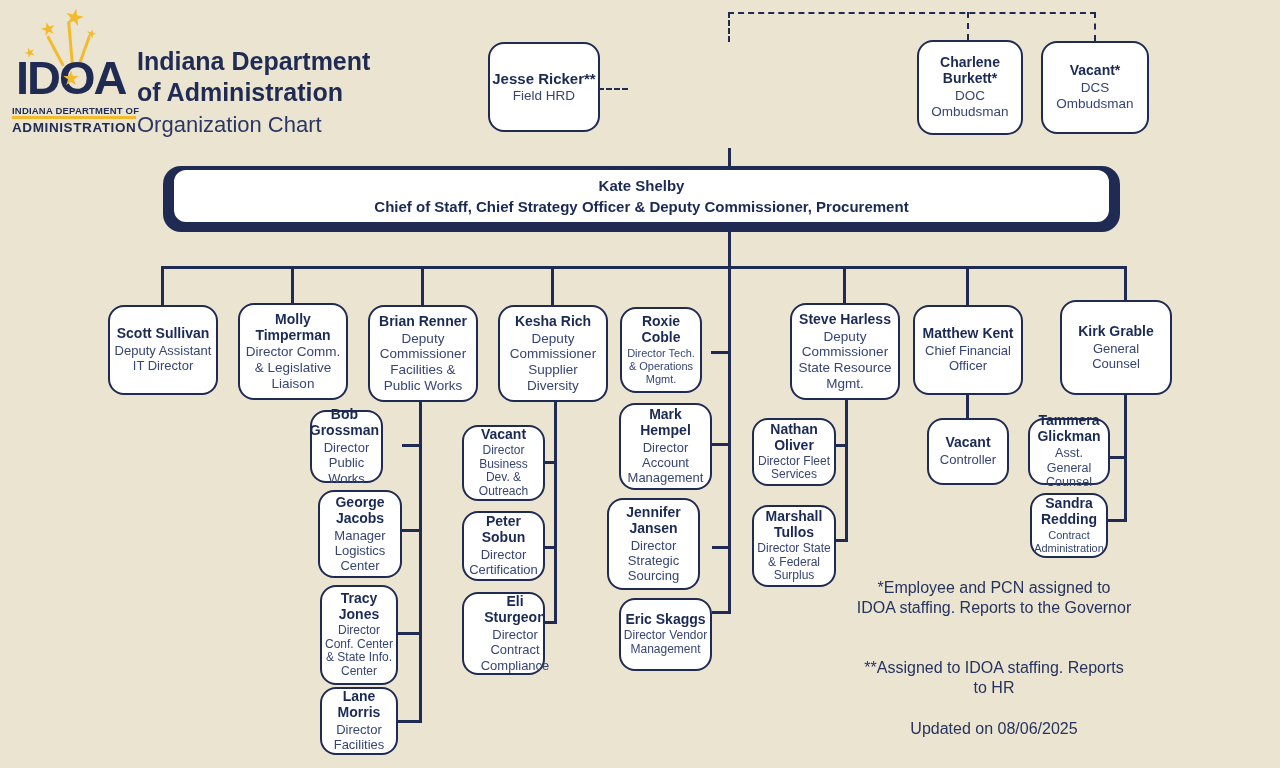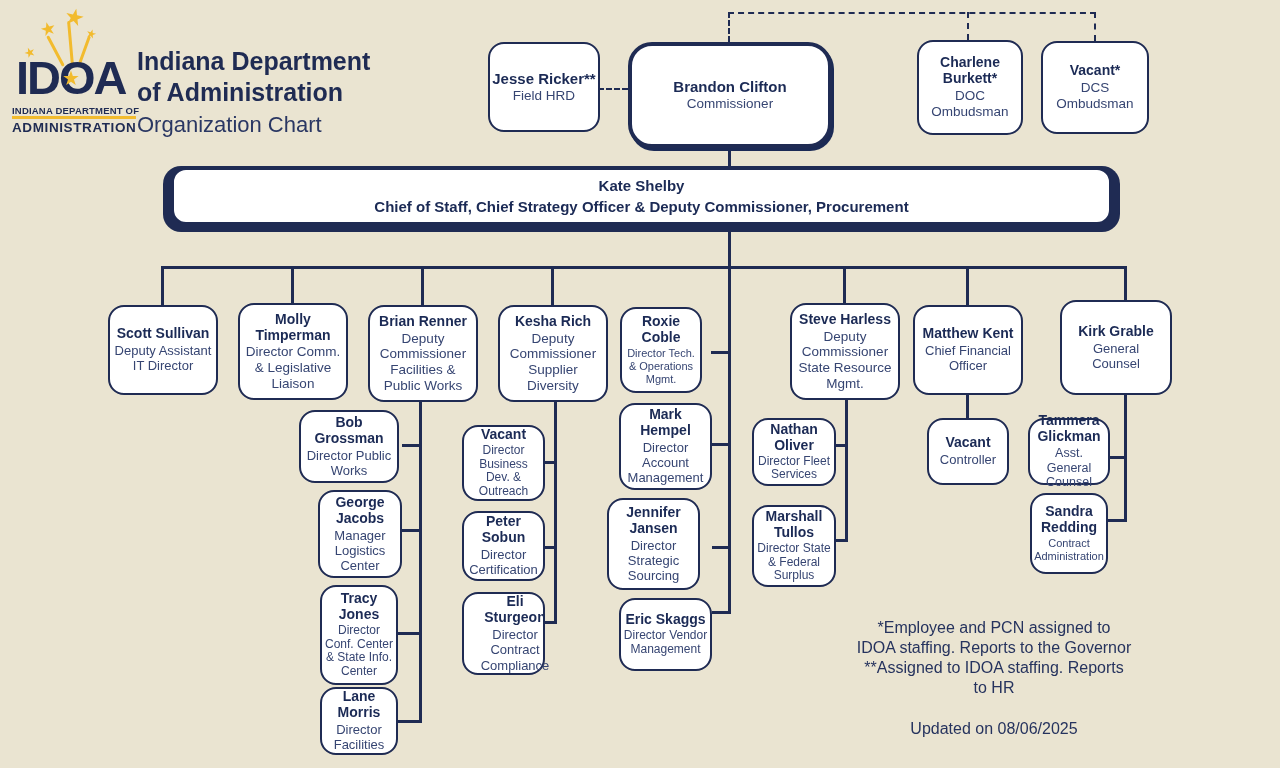--- a/index.html
+++ b/index.html
@@ -120,24 +120,20 @@
   <div class="hl" style="left:836px;top:444px;width:12px;"></div>
   <div class="hl" style="left:836px;top:539px;width:12px;"></div>
   <div class="hl" style="left:1110px;top:456px;width:17px;"></div>
   <div class="hl" style="left:1108px;top:519px;width:19px;"></div>
 
   <div class="node n15 r13-5" style="left:488px;top:42px;width:112px;height:90px;">
     <div class="n-name">Jesse Ricker**</div>
     <div class="n-role">Field HRD</div>
   </div>
 
-  <div class="node commissioner n15 r13-5" style="left:628px;top:42px;width:204px;height:106px;">
-    <div class="n-name">Brandon Clifton</div>
-    <div class="n-role">Commissioner</div>
-  </div>
 
   <div class="node r13-5" style="left:917px;top:40px;width:106px;height:95px;">
     <div class="n-name">Charlene Burkett*</div>
     <div class="n-role">DOC Ombudsman</div>
   </div>
 
   <div class="node r13-5" style="left:1041px;top:41px;width:108px;height:93px;">
     <div class="n-name">Vacant*</div>
     <div class="n-role">DCS Ombudsman</div>
   </div>
@@ -182,21 +178,21 @@
   <div class="node" style="left:913px;top:305px;width:110px;height:90px;">
     <div class="n-name">Matthew Kent</div>
     <div class="n-role">Chief Financial Officer</div>
   </div>
 
   <div class="node narrow-role" style="left:1060px;top:300px;width:112px;height:95px;">
     <div class="n-name">Kirk Grable</div>
     <div class="n-role">General Counsel</div>
   </div>
 
-  <div class="node" style="left:299px;top:410px;width:100px;height:73px;align-items:flex-end;">
+  <div class="node" style="left:310px;top:410px;width:73px;height:73px;align-items:flex-end;">
     <div class="n-name">Bob Grossman</div>
     <div class="n-role">Director Public Works</div>
   </div>
 
   <div class="node" style="left:318px;top:490px;width:84px;height:88px;">
     <div class="n-name">George Jacobs</div>
     <div class="n-role">Manager Logistics Center</div>
   </div>
 
   <div class="node r12" style="left:320px;top:585px;width:78px;height:100px;">
@@ -252,22 +248,22 @@
   <div class="node" style="left:927px;top:418px;width:82px;height:67px;">
     <div class="n-name">Vacant</div>
     <div class="n-role">Controller</div>
   </div>
 
   <div class="node r12-5" style="left:1028px;top:418px;width:82px;height:67px;">
     <div class="n-name">Tammera Glickman</div>
     <div class="n-role">Asst. General Counsel</div>
   </div>
 
-  <div class="node r11" style="left:1030px;top:493px;width:78px;height:81px;align-items:flex-end;">
+  <div class="node r11" style="left:1030px;top:493px;width:78px;height:65px;align-items:flex-end;">
     <div class="n-name">Sandra Redding</div>
     <div class="n-role">Contract Administration</div>
   </div>
 
-  <div class="note" style="top:578px;margin-top:40px;">*Employee and PCN assigned to IDOA staffing. Reports to the Governor</div>
+  <div class="note" style="top:578px;">*Employee and PCN assigned to IDOA staffing. Reports to the Governor</div>
   <div class="note" style="top:658px;">**Assigned to IDOA staffing. Reports to HR</div>
   <div class="note" style="top:719px;">Updated on 08/06/2025</div>
 
 </div>
 
 </body></html>

